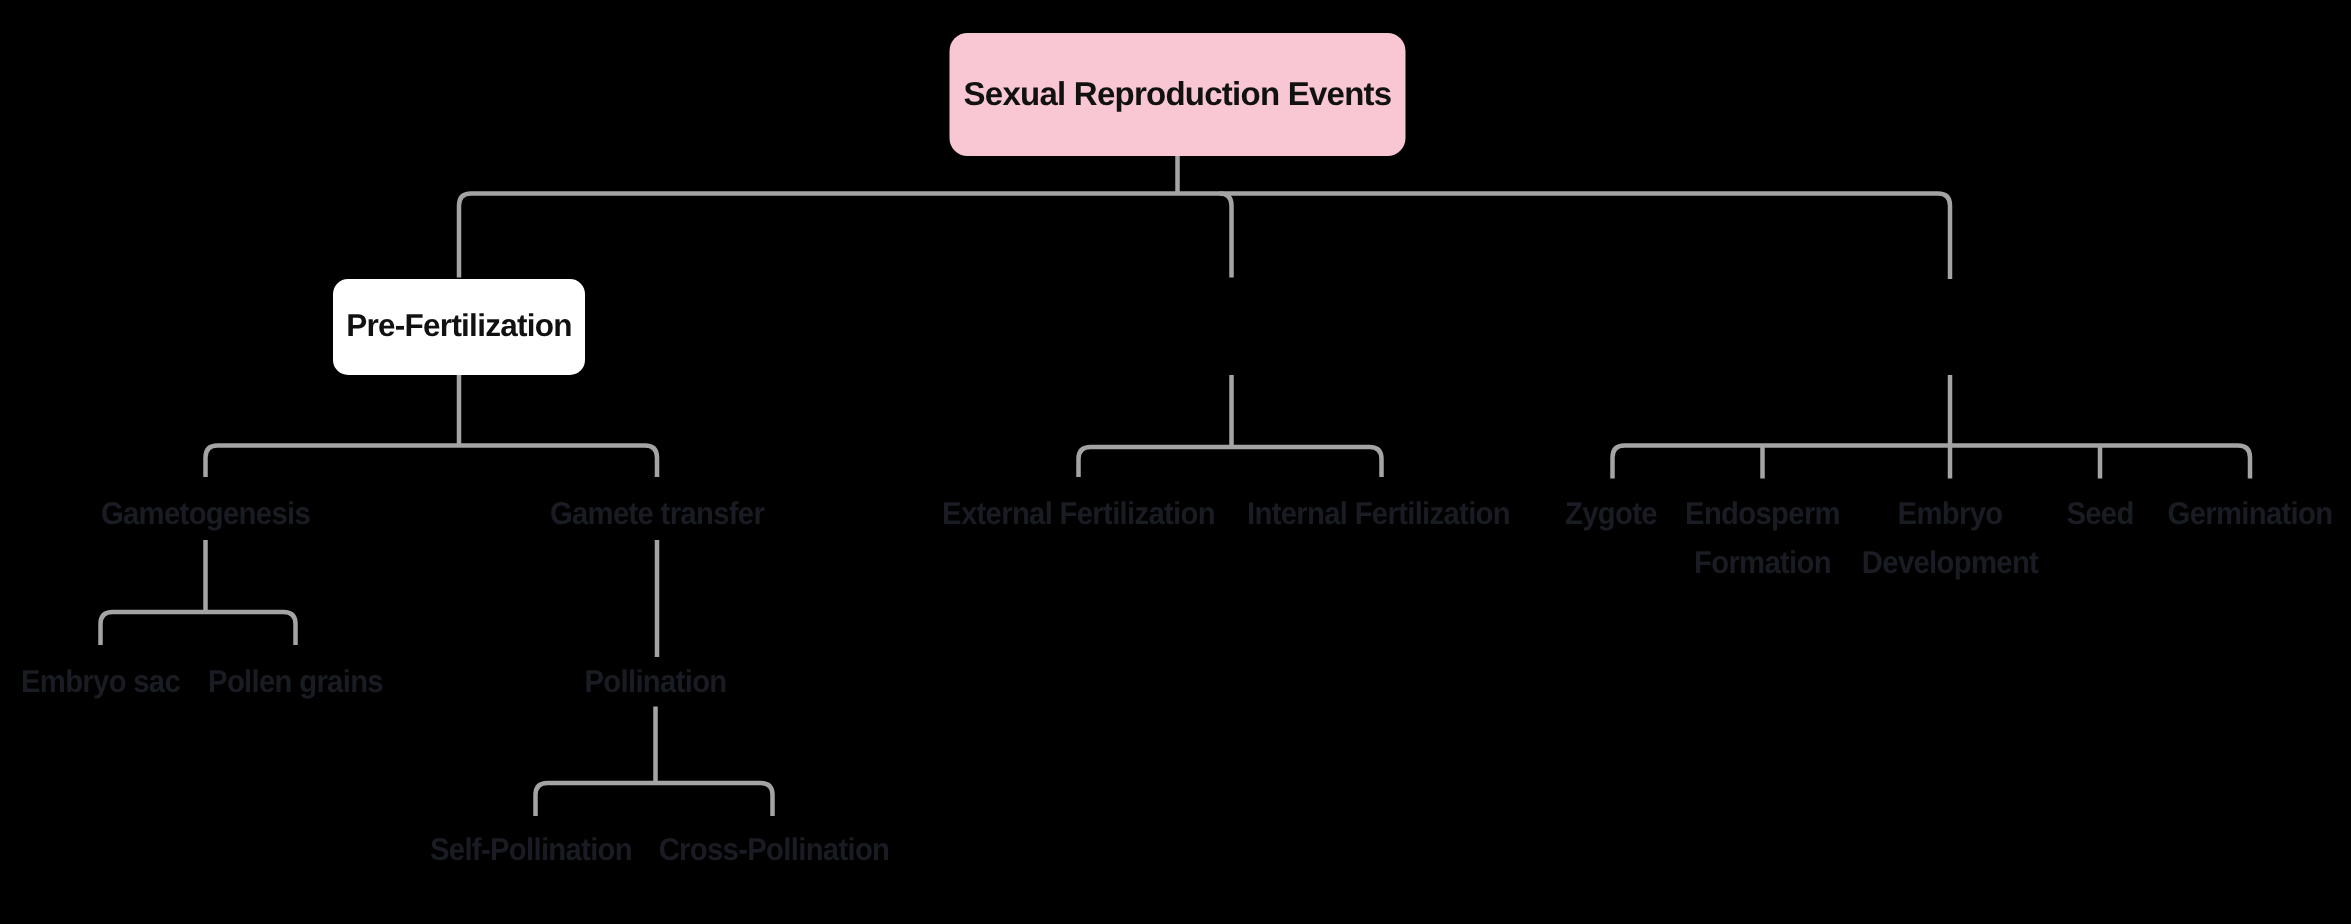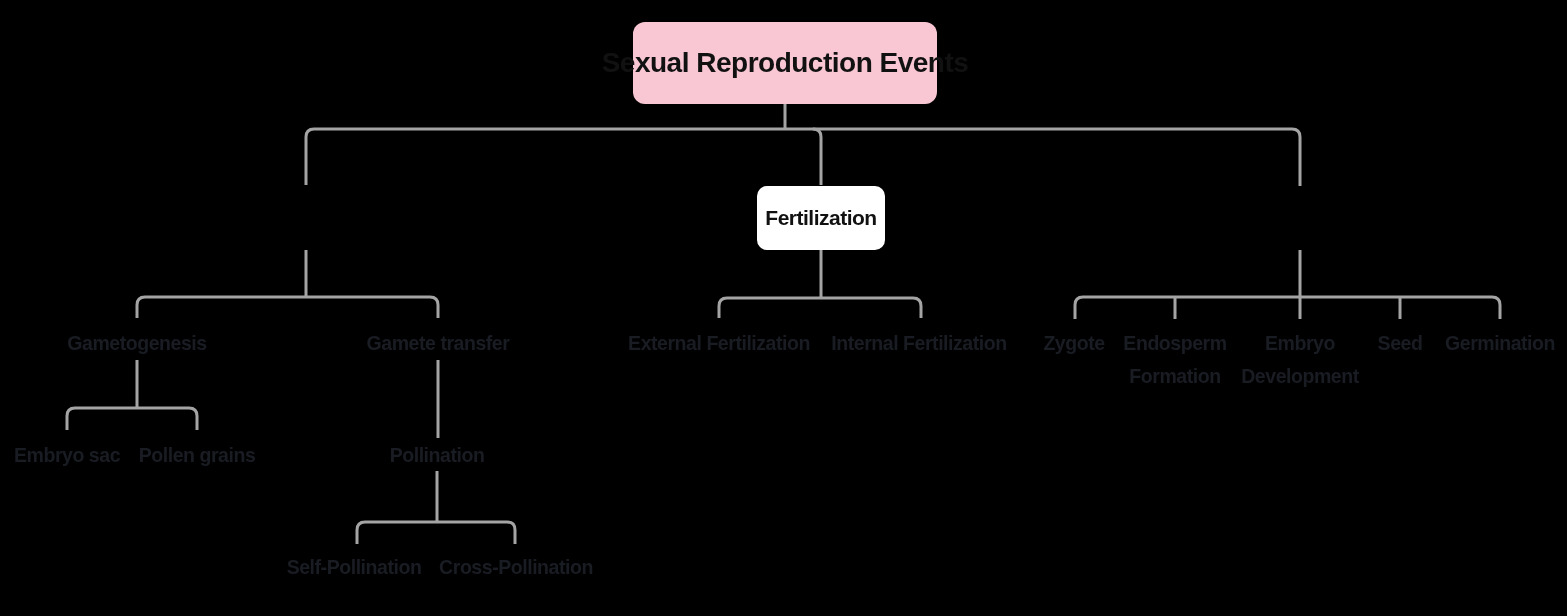--- a/index.html
+++ b/index.html
@@ -27,21 +27,21 @@
     font-weight:700;color:var(--node-text);
     letter-spacing:-0.5px;
     border-radius:10px;
     background:var(--node-fill);
     white-space:nowrap;
   }
   .node.root{
     left:633px;top:22px;width:304px;height:82px;
     background:var(--root-fill);
     border-radius:12px;
-    font-size:28px;
+    font-size:22px;
   }
   .node.l1{top:186px;height:64px;font-size:21px;}
   .node.pre{left:222px;width:168px;}
   .node.fert{left:757px;width:128px;}
   .node.post{left:1212px;width:176px;}
   .leaf{
     position:absolute;
     font-weight:700;color:var(--leaf-text);
     font-size:21px;line-height:33px;
     letter-spacing:-0.5px;
@@ -76,21 +76,21 @@
     <path class="edge" d="M719,318 V306 Q719,298 727,298 H913 Q921,298 921,306 V318"></path>
 
     <path class="edge" d="M1300,250 V319"></path>
     <path class="edge" d="M1075,319 V305 Q1075,297 1083,297 H1492 Q1500,297 1500,305 V319"></path>
     <path class="edge" d="M1175,297 V319"></path>
     <path class="edge" d="M1400,297 V319"></path>
   </svg>
 
   <div class="node root">Sexual Reproduction Events</div>
 
-  <div class="node l1 fert">Fertilization</div>
+  <div class="node l1 pre">Pre-Fertilization</div>
 
   <div class="leaf" style="left:137px;top:326px;">Gametogenesis</div>
   <div class="leaf" style="left:438px;top:326px;">Gamete transfer</div>
   <div class="leaf" style="left:67px;top:438px;">Embryo sac</div>
   <div class="leaf" style="left:197px;top:438px;">Pollen grains</div>
   <div class="leaf" style="left:437px;top:438px;">Pollination</div>
   <div class="leaf" style="left:354px;top:550px;">Self-Pollination</div>
   <div class="leaf" style="left:516px;top:550px;">Cross-Pollination</div>
 
   <div class="leaf" style="left:719px;top:326px;">External Fertilization</div>

